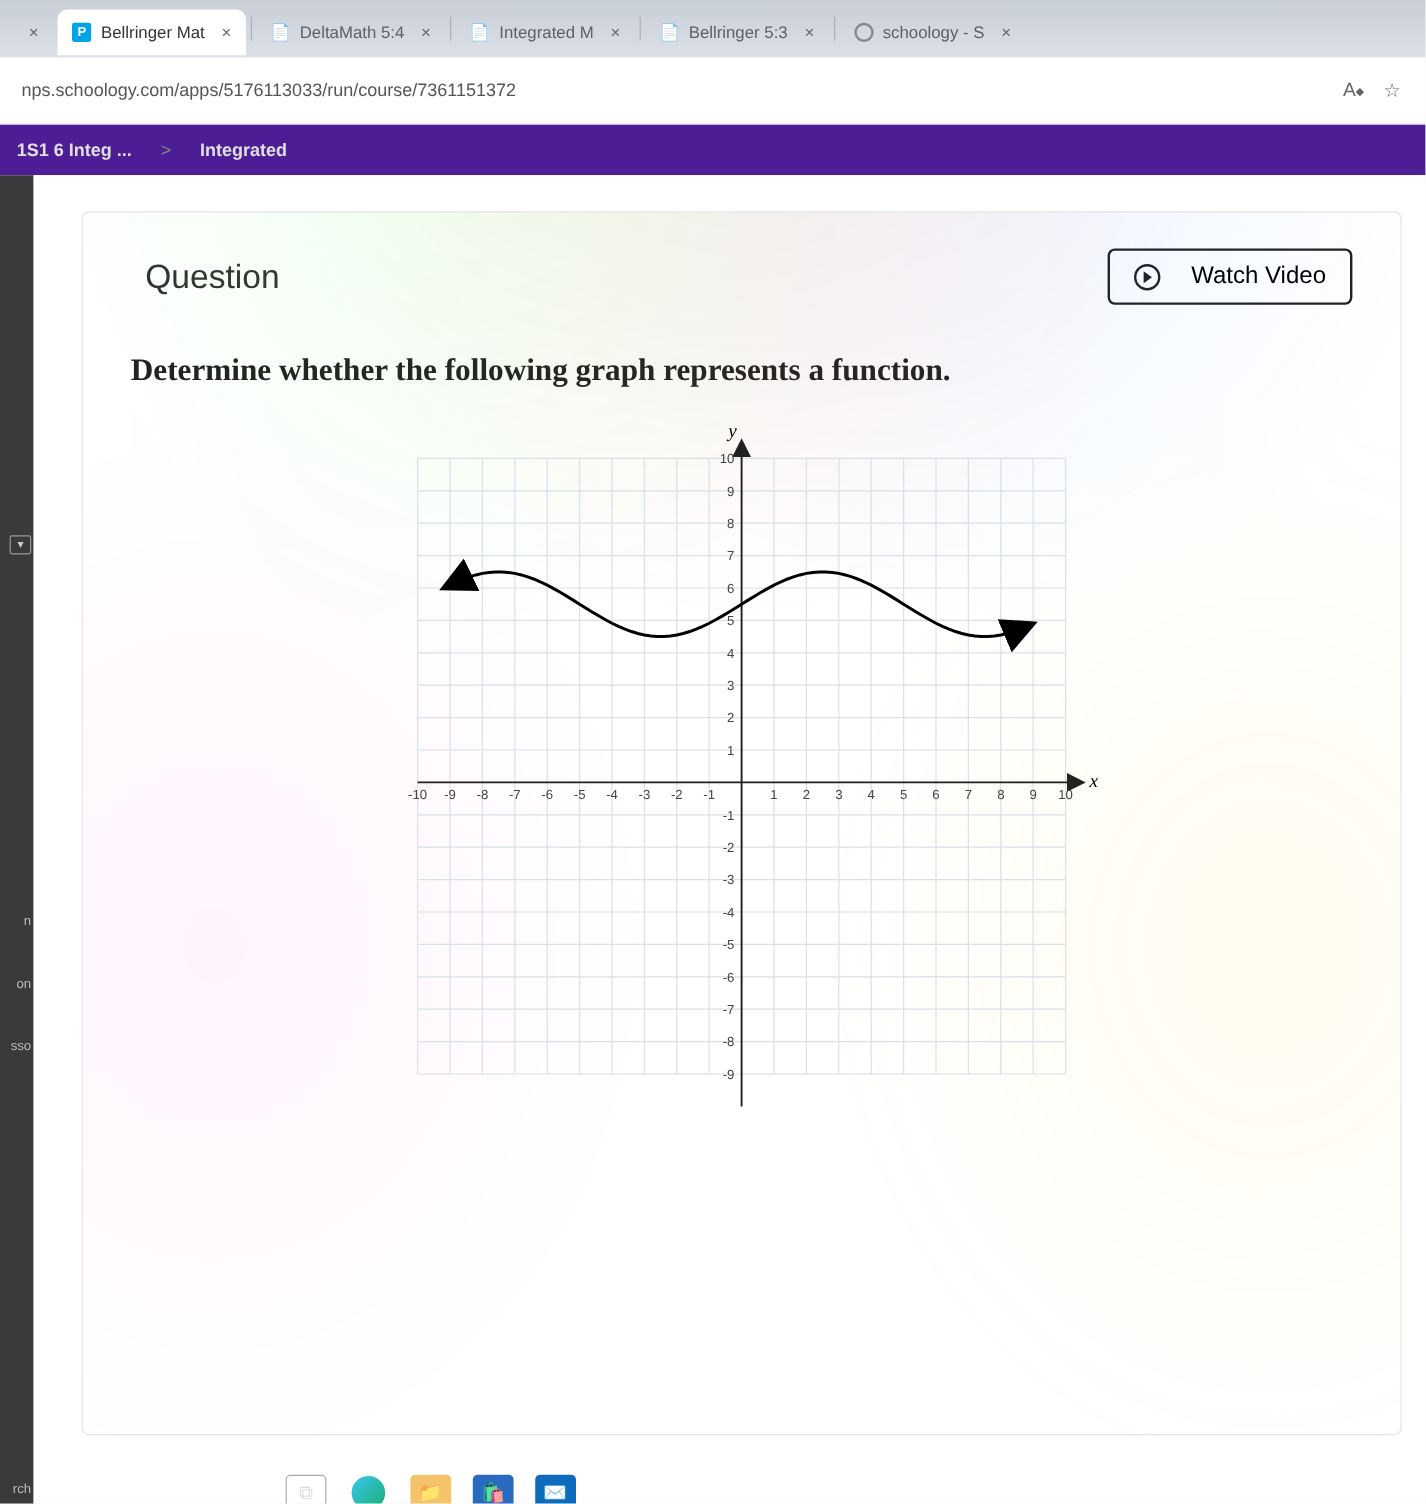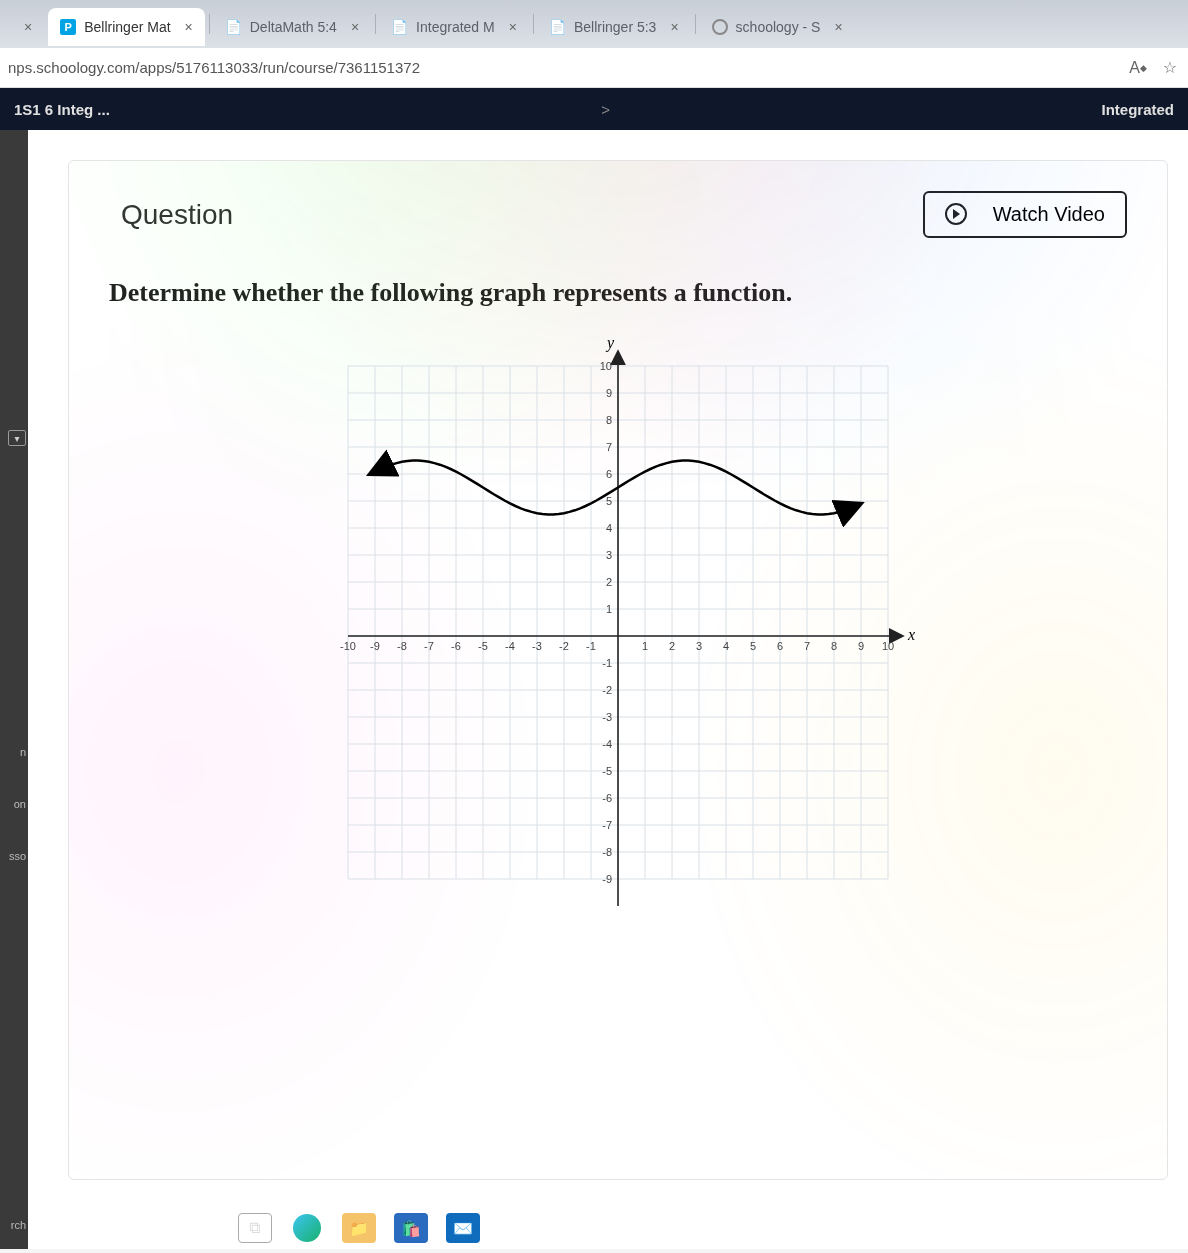--- a/index.html
+++ b/index.html
@@ -50,40 +50,39 @@
     }
     .tab .close-x {
       font-size:14px; color:#666; margin-left:6px; cursor:pointer;
     }
     .tab-divider { width:1px; height:20px; background:#a9b0b9; margin:0 2px;}
 
     
     .addr-bar {
       display:flex; align-items:center;
       background:#fff;
-      height: 40px;
-      padding: 0 8px;
+      height: 56px;
+      padding: 0 18px;
       gap: 12px;
       border-bottom:1px solid #ddd;
       color:#555;
       font-size:15px;
     }
     .addr-url { flex:1; }
     .addr-icon { width:20px;height:20px;display:flex;align-items:center;justify-content:center;color:#666;font-size:16px;}
 
     
     .breadcrumb-bar {
-      background: #0f172a;
+      background: #4c1d95;
       color: #e0e0e0;
       height: 42px;
       display:flex; align-items:center;
       padding: 0 14px;
       font-size:15px; font-weight:600;
-      gap:8px;
-      justify-content:space-between;
+      gap:24px;
     }
     .breadcrumb-bar .sep { color:#888; font-weight:400;}
 
     
     .layout {
       display:flex;
       height: calc(100% - 48px - 44px - 42px);
       background:#f0f0f0;
     }
     .left-sliver {
@@ -134,21 +133,21 @@
 
     .question-header {
       display:flex; justify-content:space-between; align-items:center;
       margin-bottom: 40px;
       margin-left: 12px;
     }
     .question-title {
       font-size:28px; font-weight:500; color:#333;
     }
     .watch-video-btn {
-      display:flex; gap:26px;
+      display:flex; align-items:center; gap:26px;
       border:2px solid #222;
       padding: 10px 20px;
       border-radius:6px;
       background:#fff;
       font-size:20px;
       cursor:pointer;
     }
     .watch-video-btn .play-circle {
       width:22px;height:22px;border:2px solid #222;border-radius:50%;
       display:flex;align-items:center;justify-content:center;

